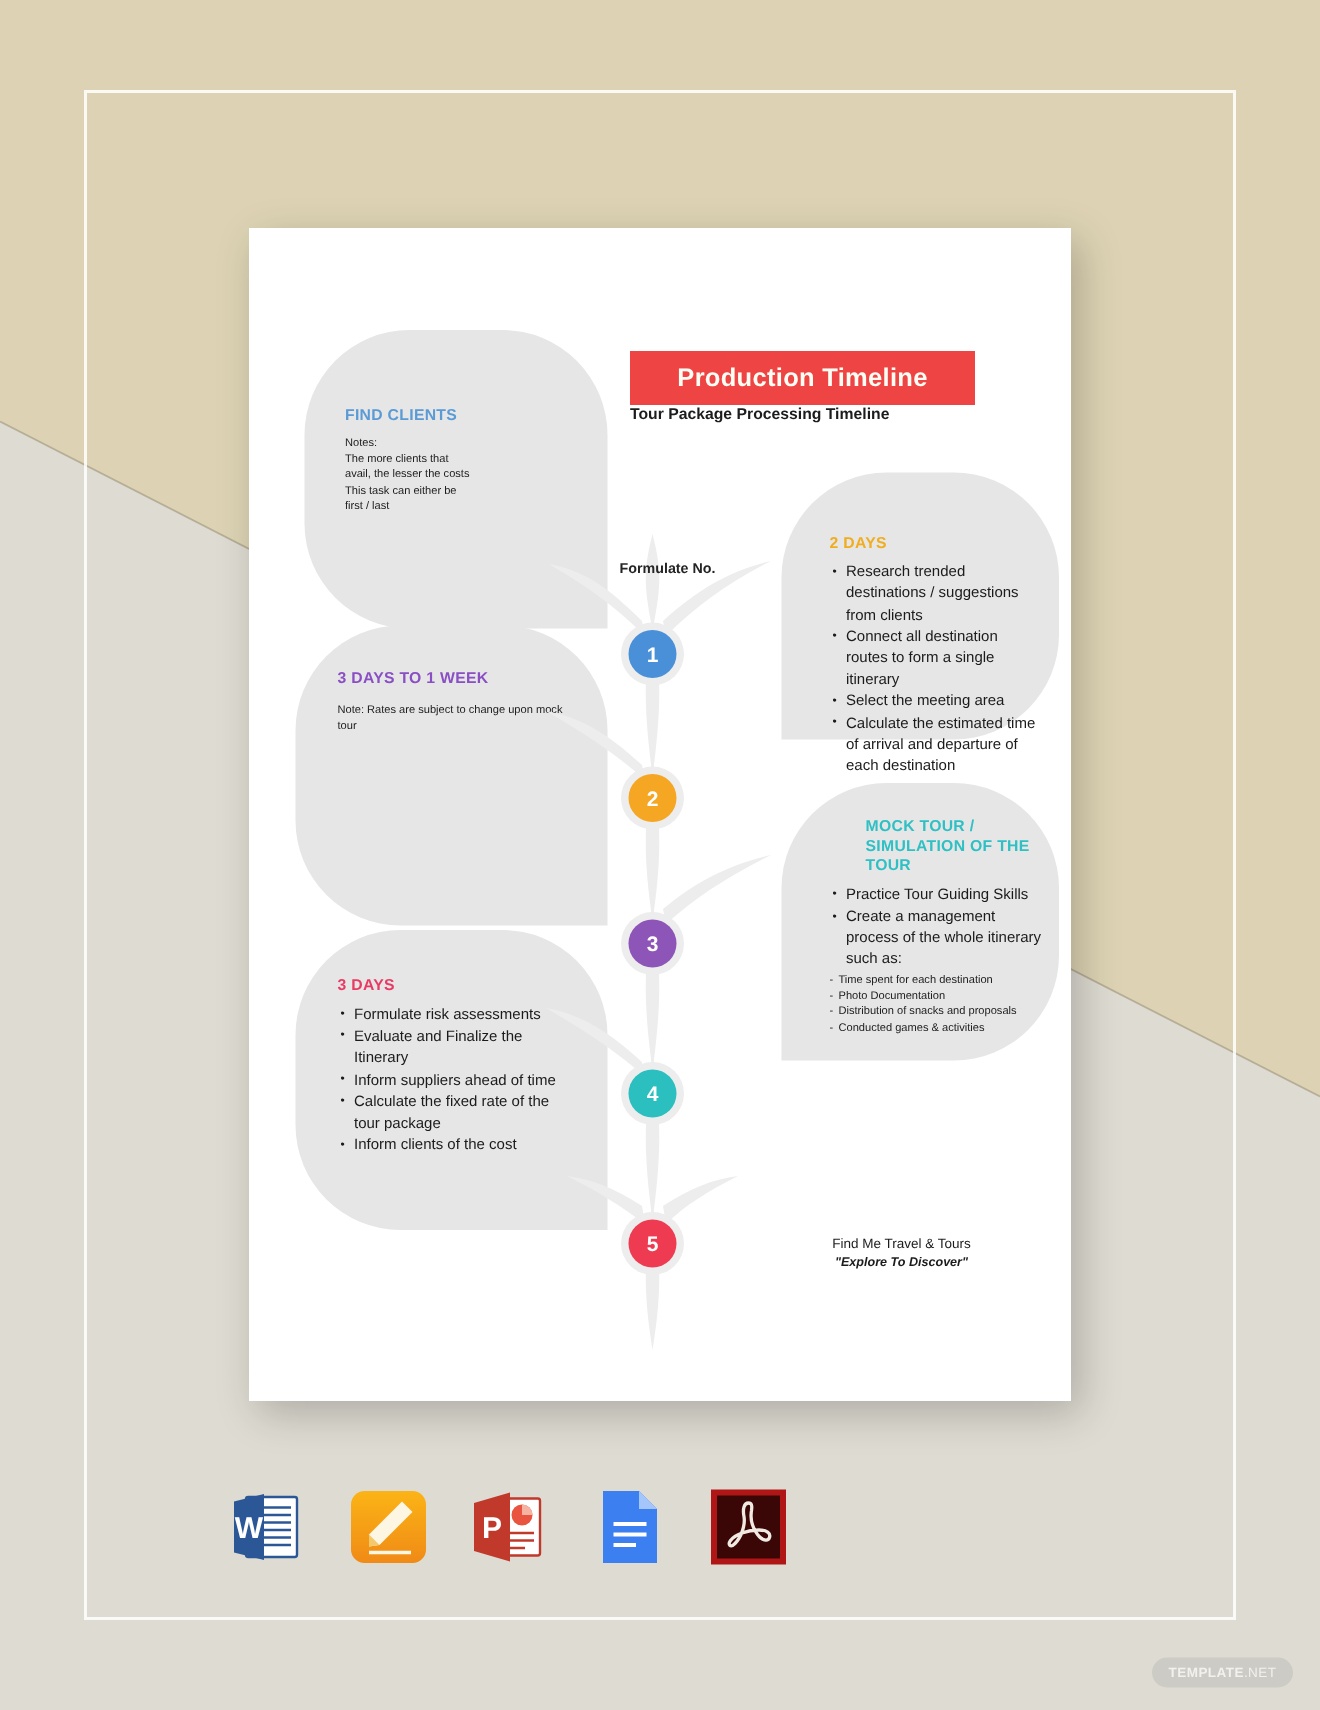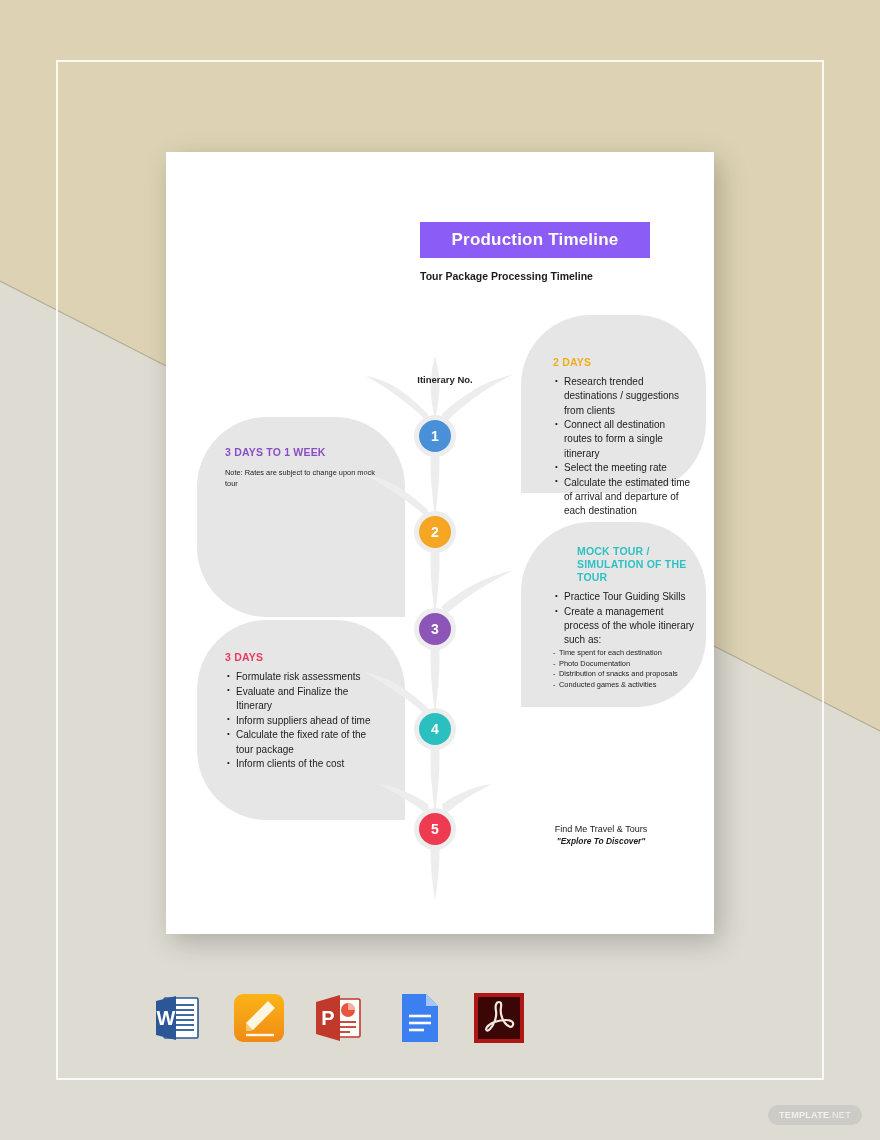--- a/index.html
+++ b/index.html
@@ -47,23 +47,23 @@
     position: absolute;
     left: 166px; top: 152px;
     width: 548px; height: 782px;
     background: #ffffff;
     box-shadow: 6px 8px 26px rgba(0,0,0,0.22);
   }
 
   
   #title-banner {
     position: absolute;
-    left: 254px; top: 70px;
+    left: 254px; top: 82px;
     width: 230px; height: 36px;
-    background: #8b5cf6;
+    background: #ef4444;
     display: flex;
     align-items: center;
     justify-content: center;
   }
   #title-banner .title-text {
     color: #fffdf4;
     font-size: 17px;
     font-weight: bold;
     letter-spacing: 0.2px;
   }
@@ -233,28 +233,38 @@
 
   <div id="bg-wedge"></div>
   <svg id="bg-wedge-line">
     <line x1="0" y1="281" x2="880" y2="731" stroke="rgba(150,140,115,0.55)" stroke-width="1.2"></line>
   </svg>
 
   <div id="frame"></div>
 
   <div id="page">
 
+    <div class="leaf left" style="left:37px; top:68px; width:202px; height:199px;">
+      <div class="leaf-inner" style="left:27px; top:51px; width:150px;">
+        <div class="sec-head blue">FIND CLIENTS</div>
+        <div class="body-text">Notes:</div>
+        <div class="body-text">The more clients that</div>
+        <div class="body-text">avail, the lesser the costs</div>
+        <div class="body-text">This task can either be</div>
+        <div class="body-text">first / last</div>
+      </div>
+    </div>
 
     <div class="leaf right" style="left:355px; top:163px; width:185px; height:178px;">
       <div class="leaf-inner" style="left:32px; top:41px; width:140px;">
         <div class="sec-head amber">2 DAYS</div>
         <ul class="bullets">
           <li>Research trended destinations / suggestions from clients</li>
           <li>Connect all destination routes to form a single itinerary</li>
-          <li>Select the meeting rate</li>
+          <li>Select the meeting area</li>
           <li>Calculate the estimated time of arrival and departure of each destination</li>
         </ul>
       </div>
     </div>
 
     <div class="leaf left" style="left:31px; top:265px; width:208px; height:200px;">
       <div class="leaf-inner" style="left:28px; top:29px; width:160px;">
         <div class="sec-head purple">3 DAYS TO 1 WEEK</div>
         <div class="note-line">Note: Rates are subject to change upon mock tour</div>
       </div>
@@ -328,21 +338,21 @@
     </div>
     <div class="node" style="left:253px; top:661px; background:#ef3b52;">
       <span>5</span>
     </div>
 
     <div id="title-banner">
       <span class="title-text">Production Timeline</span>
     </div>
     <div id="subtitle">Tour Package Processing Timeline</div>
 
-    <div id="assignment-label">Itinerary No.</div>
+    <div id="assignment-label">Formulate No.</div>
 
     <div id="footer-block">
       <div id="footer-company">Find Me Travel &amp; Tours</div>
       <div id="footer-tagline">"Explore To Discover"</div>
     </div>
   </div>
 
   <div id="icon-row">
 
     <div class="app-icon">

